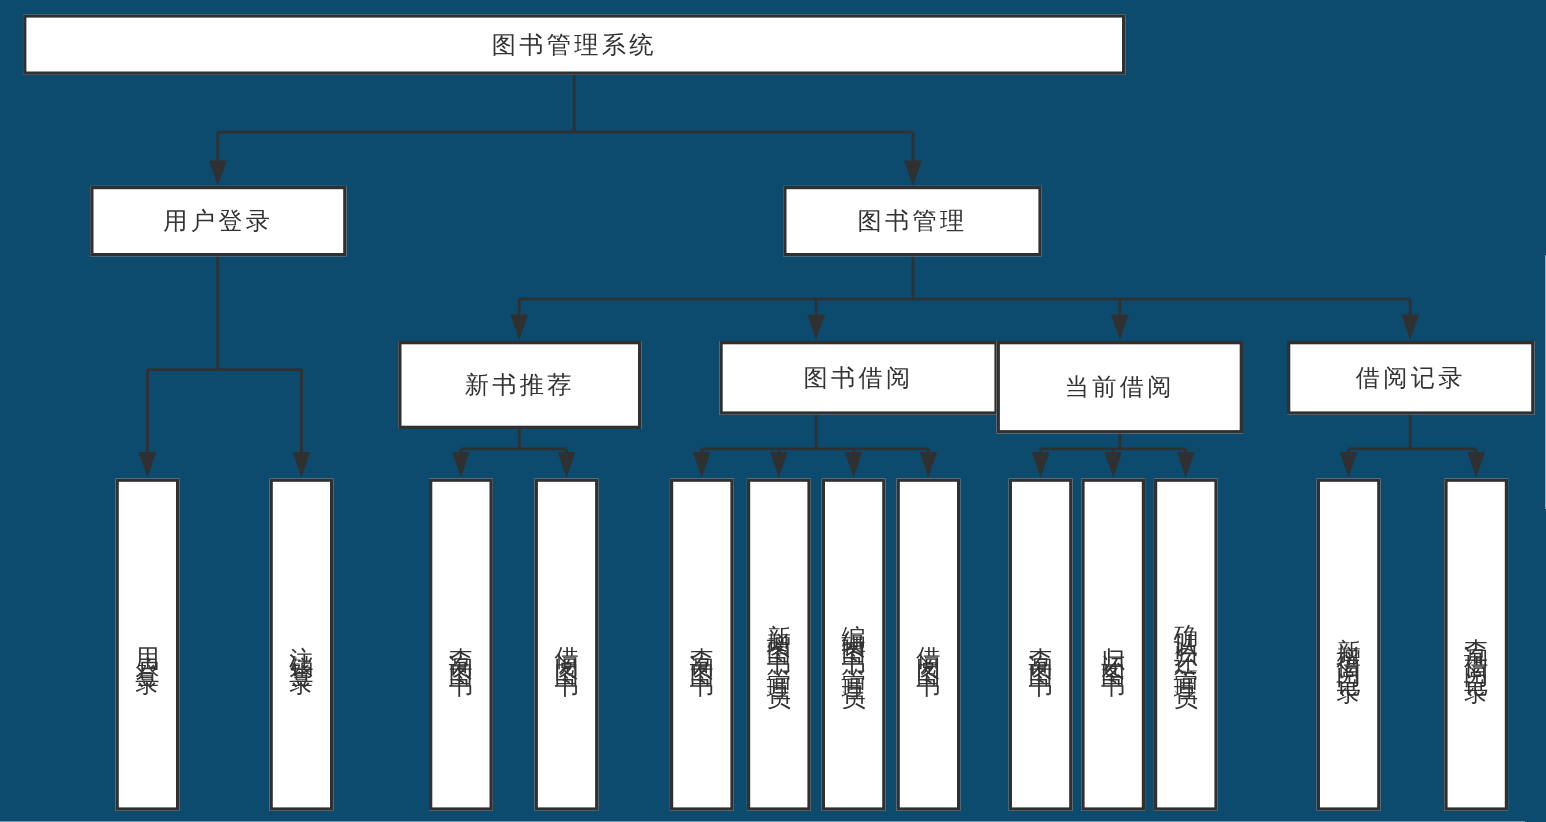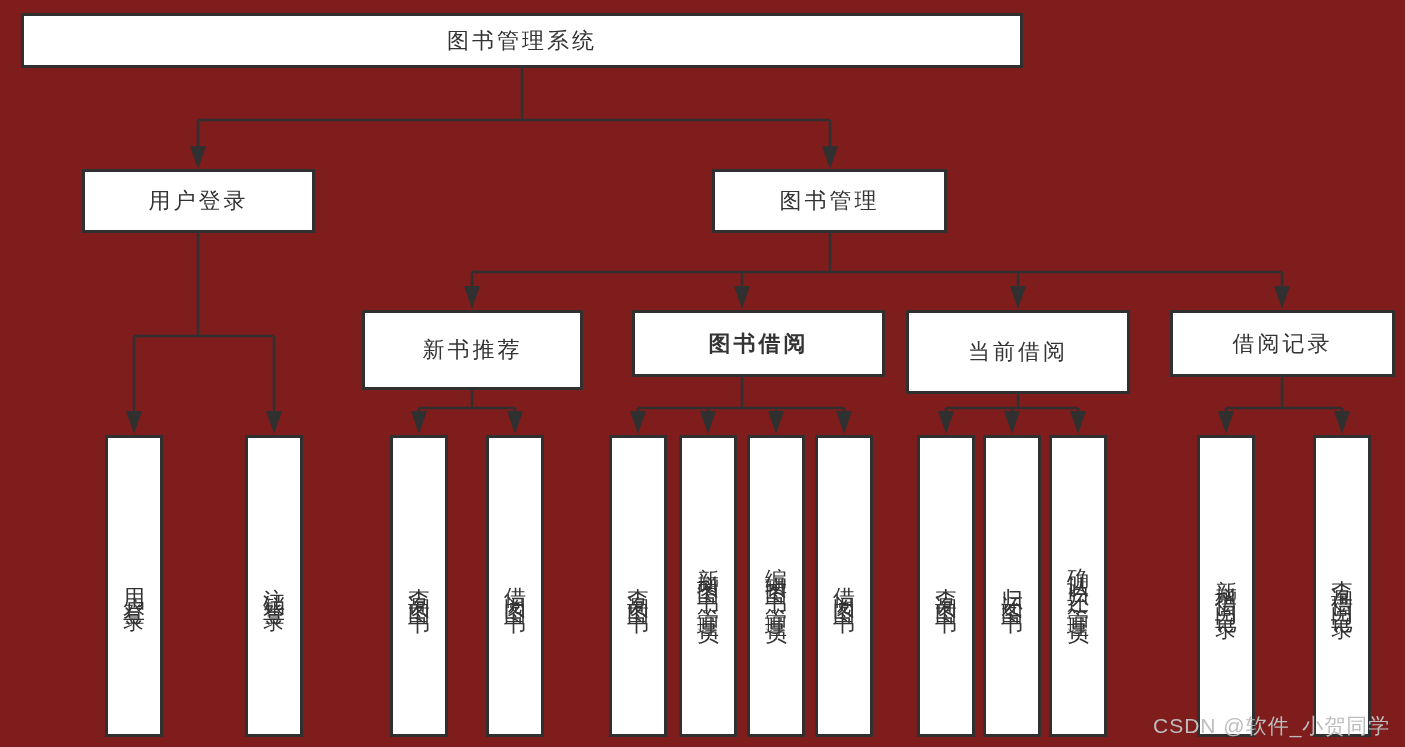--- a/index.html
+++ b/index.html
@@ -1,21 +1,21 @@
 <!DOCTYPE html>
 <html><head>
 <meta charset="utf-8">
 <style>
   html, body { margin: 0; padding: 0; background: #ffffff; }
   body { font-family: "Liberation Sans", sans-serif; }
   .canvas {
     position: relative;
     width: 1405px;
     height: 747px;
-    background: #7f1d1d;
+    background: #0c4a6e;
     overflow: hidden;
   }
   svg.connectors {
     position: absolute;
     left: 0; top: 0;
     width: 1405px; height: 747px;
   }
   svg.connectors path {
     stroke: #303030;
     stroke-width: 2.5;
@@ -115,21 +115,21 @@
   <div class="node h" style="left:82px; top:169px; width:233px; height:64px;">
     <span>用户登录</span>
   </div>
   <div class="node h" style="left:712px; top:169px; width:235px; height:64px;">
     <span>图书管理</span>
   </div>
 
   <div class="node h" style="left:362px; top:310px; width:221px; height:80px;">
     <span>新书推荐</span>
   </div>
-  <div class="node h" style="left:632px; top:310px; width:253px; height:67px;font-weight:bold;">
+  <div class="node h" style="left:654px; top:310px; width:253px; height:67px;">
     <span>图书借阅</span>
   </div>
   <div class="node h" style="left:906px; top:310px; width:224px; height:84px;">
     <span>当前借阅</span>
   </div>
   <div class="node h" style="left:1170px; top:310px; width:225px; height:67px;">
     <span>借阅记录</span>
   </div>
 
   <div class="node v" style="left:105px; top:435px; width:58px; height:302px;">
@@ -169,15 +169,14 @@
     <span>确认归还（管理员）</span>
   </div>
 
   <div class="node v" style="left:1197px; top:435px; width:58px; height:302px;">
     <span>新增借阅记录</span>
   </div>
   <div class="node v" style="left:1313px; top:435px; width:58px; height:302px;">
     <span>查询借阅记录</span>
   </div>
 
-  <div class="watermark">CSDN @软件_小贺同学</div>
 
 </div>
 
 </body></html>

